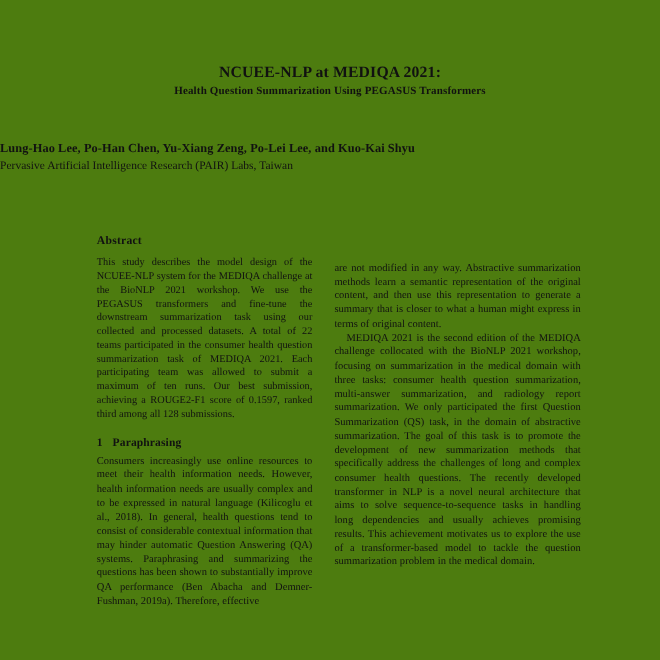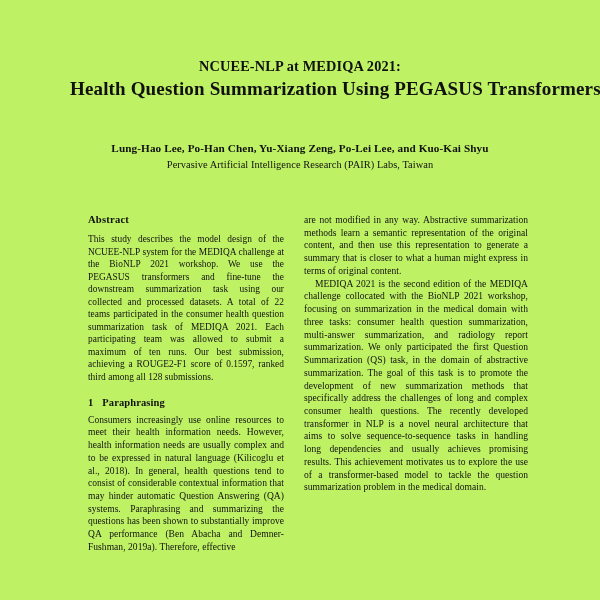--- a/index.html
+++ b/index.html
@@ -11,21 +11,21 @@
     width: 600px;
     height: 600px;
     overflow: hidden;
     font-family: "Liberation Serif", "DejaVu Serif", serif;
     color: #111111;
   }
   .page {
     position: relative;
     width: 600px;
     height: 600px;
-    background: #bef264;
+    background: #4d7c0f;
     box-sizing: border-box;
     padding: 0;
   }
 
   
   .title-block {
     padding: 56px 70px 0 70px;
     text-align: center;
   }
   .paper-title {
@@ -33,27 +33,27 @@
     font-weight: bold;
     line-height: 1.42;
     letter-spacing: 0.15px;
     margin: 0;
   }
   .title-line {
     display: block;
     white-space: nowrap;
   }
   .title-line-2 {
-    font-size: 19px;
+    font-size: 10px;
   }
 
   
   .authors-block {
     margin-top: 37px;
-    text-align: center;
+    text-align: left;
   }
   .author-names {
     font-size: 11.2px;
     font-weight: bold;
     line-height: 1.5;
     letter-spacing: 0.1px;
     white-space: nowrap;
   }
   .affiliation {
     font-size: 10.4px;
@@ -75,20 +75,21 @@
     box-sizing: border-box;
   }
   .col {
     width: 196px;
     flex: 0 0 196px;
   }
   .col-right {
     width: 224px;
     flex: 0 0 224px;
     margin-left: -2px;
+    margin-top: 24px;
   }
 
   .abstract-head {
     font-size: 10.6px;
     font-weight: bold;
     text-align: left;
     margin: 0 0 8px 0;
     letter-spacing: 0.2px;
   }
 

